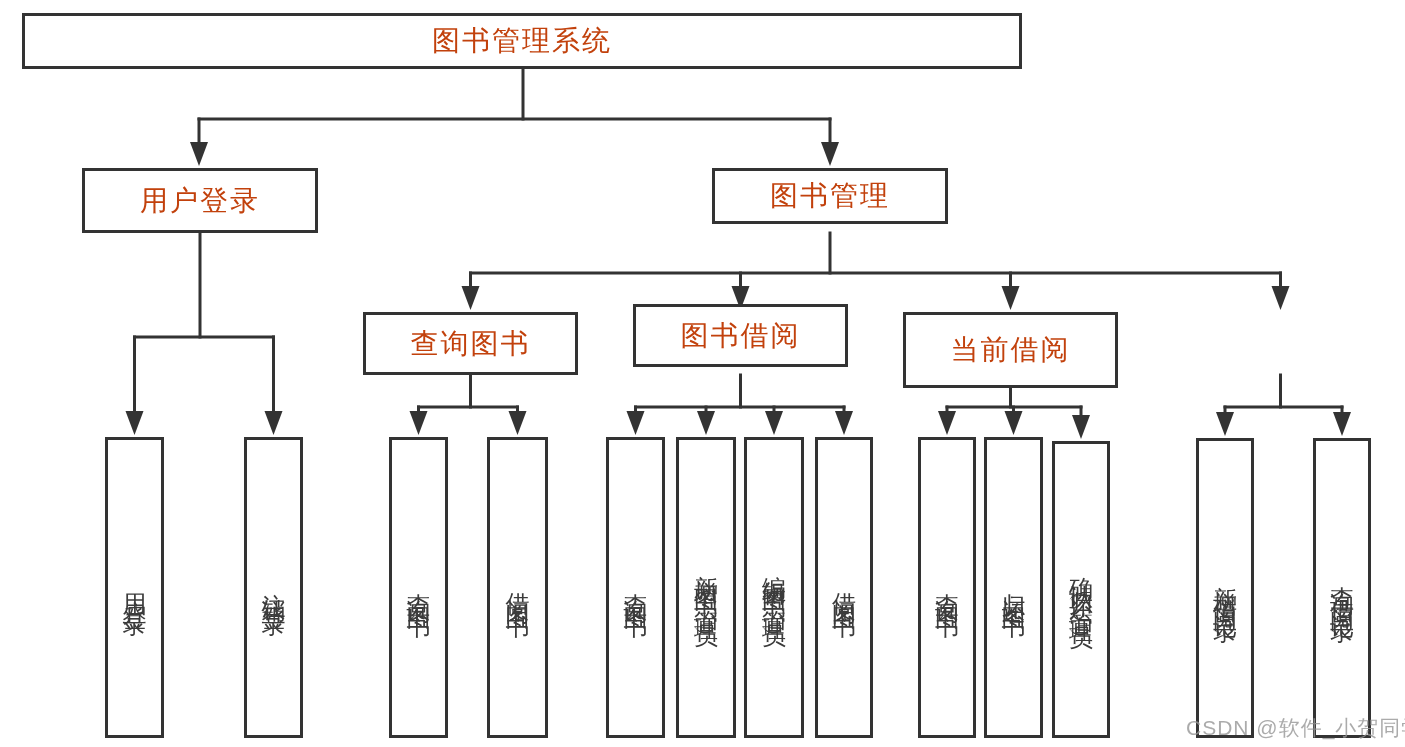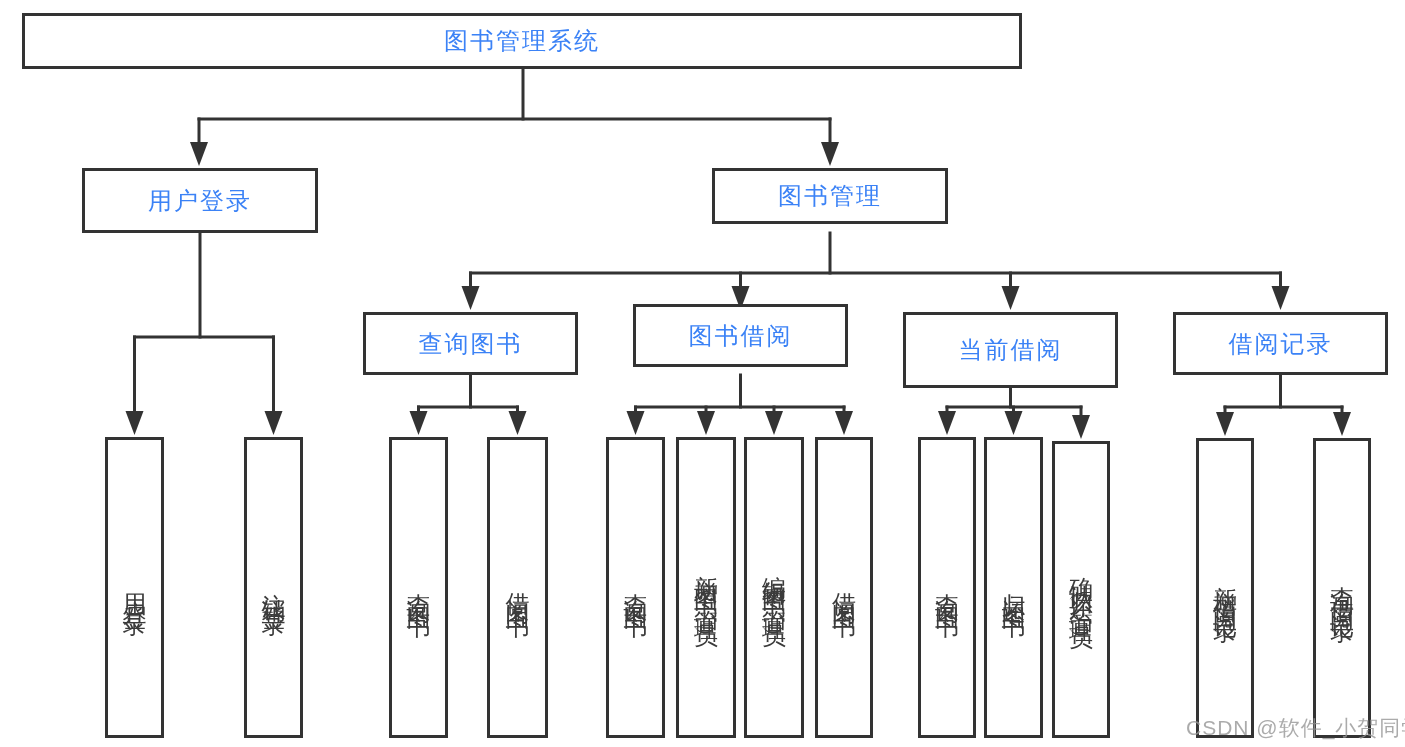--- a/index.html
+++ b/index.html
@@ -3,21 +3,21 @@
 <meta charset="utf-8">
 <style>
   html,body{margin:0;padding:0;background:#ffffff;}
   body{font-family:"Liberation Sans","DejaVu Sans",sans-serif;}
   .stage{position:relative;width:1405px;height:747px;background:#ffffff;overflow:hidden;color:#3b3b3b;}
   svg.wires{position:absolute;left:0;top:0;z-index:1;}
   .node{
     position:absolute;box-sizing:border-box;z-index:2;
     border:3px solid #333333;background:#ffffff;
     display:flex;align-items:center;justify-content:center;
-    font-size:24px;letter-spacing:2px;color:#3b82f6;white-space:nowrap;
+    font-size:28px;letter-spacing:2px;color:#c2410c;white-space:nowrap;
   }
   .col{
     position:absolute;box-sizing:border-box;z-index:2;
     border:3px solid #333333;background:#ffffff;
     display:flex;align-items:center;justify-content:center;
     writing-mode:vertical-rl;text-orientation:mixed;
     font-size:24px;letter-spacing:7px;line-height:1;color:#3b3b3b;
   }
   .watermark{
     position:absolute;left:1186px;top:714px;z-index:6;
@@ -96,21 +96,20 @@
   </svg>
 
   <div class="node" style="left:22px;top:13px;width:1000px;height:56px;">图书管理系统</div>
 
   <div class="node" style="left:82px;top:168px;width:236px;height:65px;">用户登录</div>
   <div class="node" style="left:712px;top:168px;width:236px;height:56px;">图书管理</div>
 
   <div class="node" style="left:363px;top:312px;width:215px;height:63px;">查询图书</div>
   <div class="node" style="left:633px;top:304px;width:215px;height:63px;">图书借阅</div>
   <div class="node" style="left:903px;top:312px;width:215px;height:76px;">当前借阅</div>
-  <div class="node" style="left:1173px;top:312px;width:215px;height:63px;">借阅记录</div>
 
   <div class="col" style="left:105px;top:437px;width:59px;height:301px;">用户登录</div>
   <div class="col" style="left:244px;top:437px;width:59px;height:301px;">注销登录</div>
 
   <div class="col" style="left:389px;top:437px;width:59px;height:301px;">查询图书</div>
   <div class="col" style="left:487px;top:437px;width:61px;height:301px;">借阅图书</div>
 
   <div class="col" style="left:606px;top:437px;width:59px;height:301px;">查询图书</div>
   <div class="col" style="left:676px;top:437px;width:60px;height:301px;">新增图书（管理员）</div>
   <div class="col" style="left:744px;top:437px;width:60px;height:301px;">编辑图书（管理员）</div>

